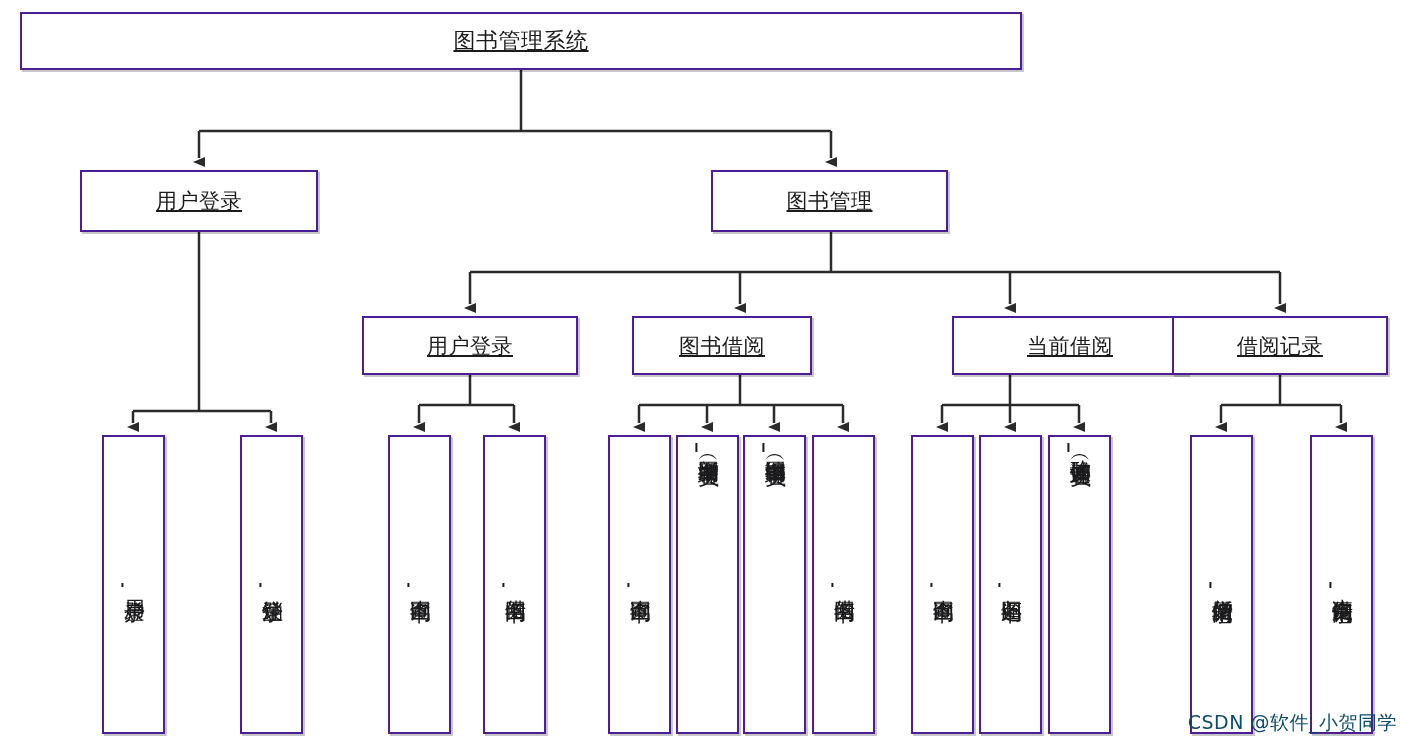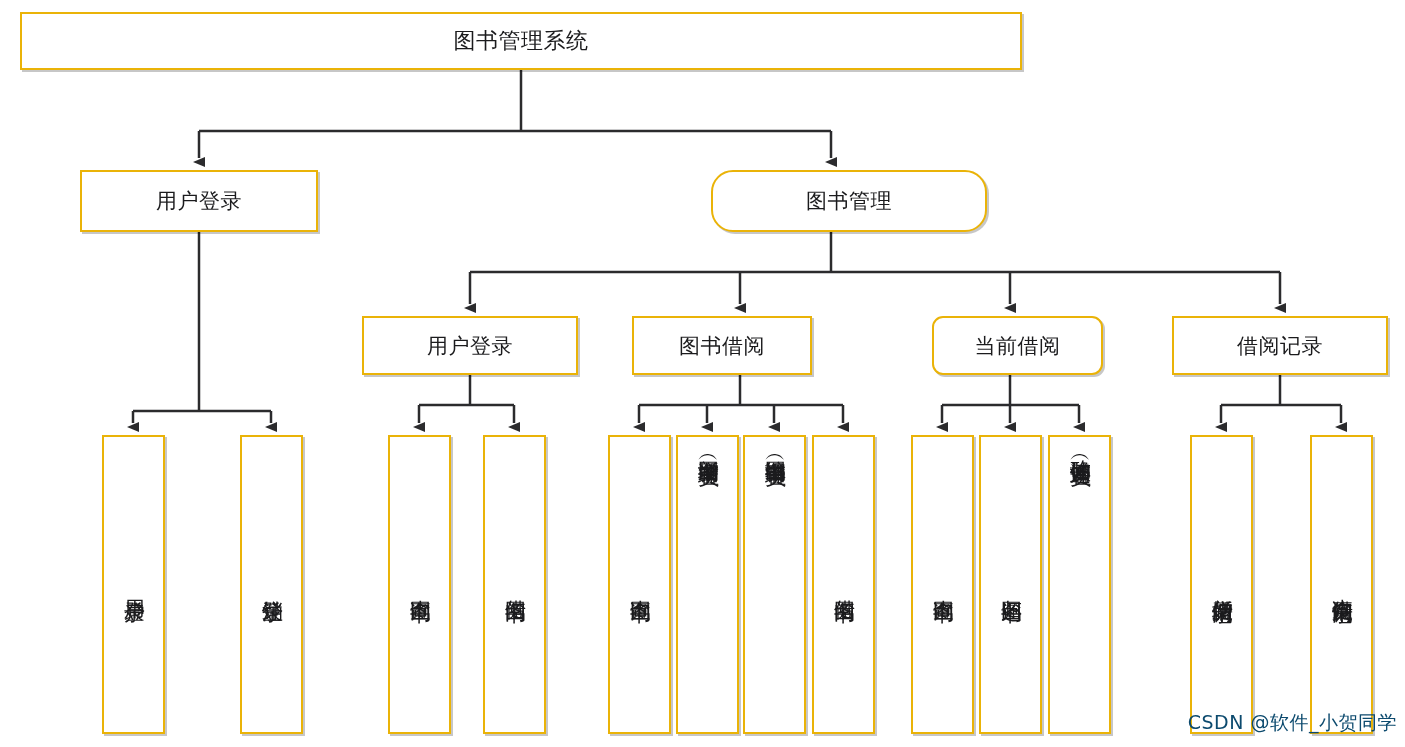--- a/index.html
+++ b/index.html
@@ -22,26 +22,27 @@
     left: 0;
     top: 0;
     width: 1405px;
     height: 747px;
     pointer-events: none;
   }
   .node {
     position: absolute;
     box-sizing: border-box;
     background: #ffffff;
-    border: 2px solid #eab308;
+    border: 2px solid #4c1d95;
     box-shadow: 2px 2px 0 rgba(0,0,0,0.22);
     display: flex;
     align-items: center;
     justify-content: center;
     color: #1b1b1d;
+    text-decoration: underline;
   }
   .node-h {
     font-size: 21px;
     letter-spacing: 0.5px;
     white-space: nowrap;
   }
   .node-root .node-h {
     font-size: 22px;
   }
   .node-v {
@@ -127,31 +128,31 @@
     </g>
   </svg>
 
   <div class="node node-root" style="left:20px; top:12px; width:1002px; height:58px;">
     <span class="node-h">图书管理系统</span>
   </div>
 
   <div class="node" style="left:80px; top:170px; width:238px; height:62px;">
     <span class="node-h">用户登录</span>
   </div>
-  <div class="node" style="left:711px; top:170px; width:276px; height:62px;border-radius:22px;">
+  <div class="node" style="left:711px; top:170px; width:237px; height:62px;">
     <span class="node-h">图书管理</span>
   </div>
 
   <div class="node" style="left:362px; top:316px; width:216px; height:59px;">
     <span class="node-h">用户登录</span>
   </div>
   <div class="node" style="left:632px; top:316px; width:180px; height:59px;">
     <span class="node-h">图书借阅</span>
   </div>
-  <div class="node" style="left:932px; top:316px; width:171px; height:59px;border-radius:11px;">
+  <div class="node" style="left:952px; top:316px; width:236px; height:59px;">
     <span class="node-h">当前借阅</span>
   </div>
   <div class="node" style="left:1172px; top:316px; width:216px; height:59px;text-align:right;">
     <span class="node-h">借阅记录</span>
   </div>
 
   <div class="node leaf centerv" style="left:102px; top:435px; width:63px; height:299px;">
     <span class="node-v">用户登录</span>
   </div>
   <div class="node leaf centerv" style="left:240px; top:435px; width:63px; height:299px;">

